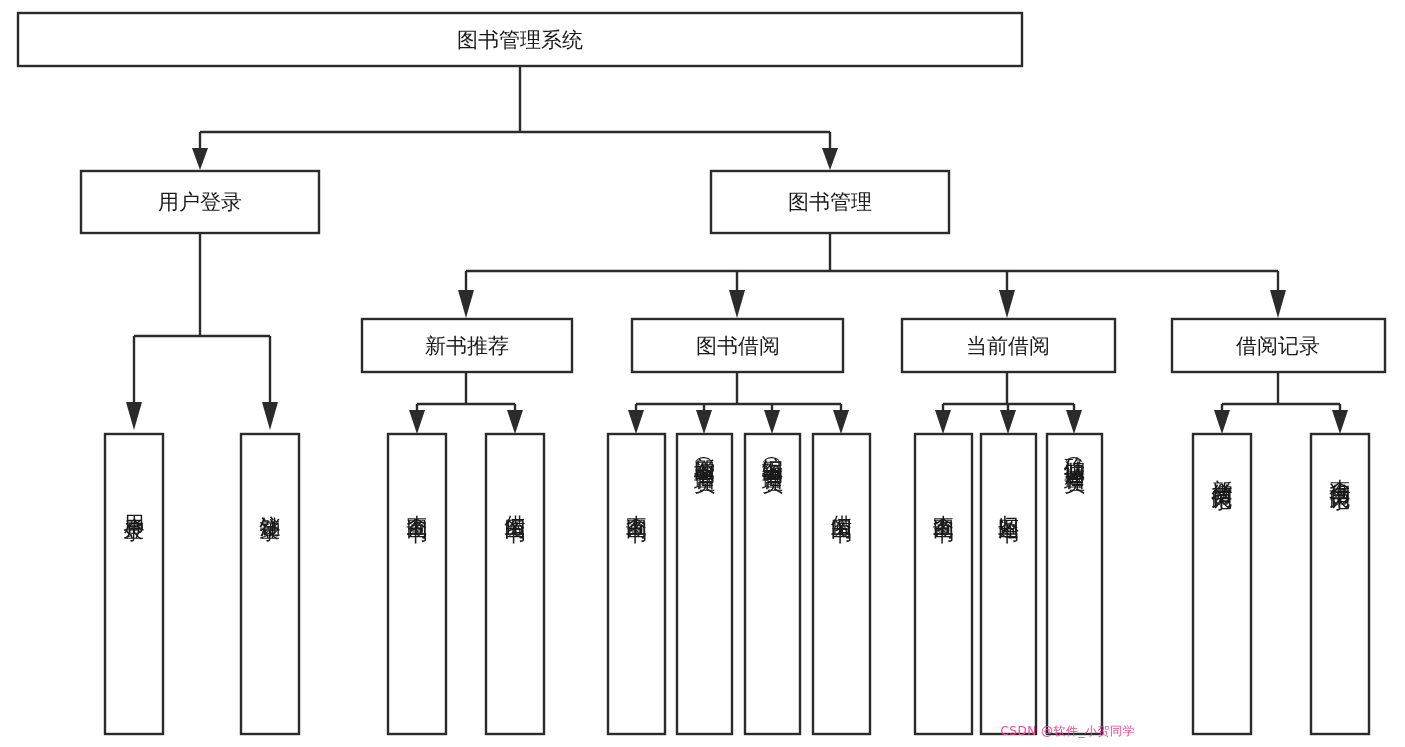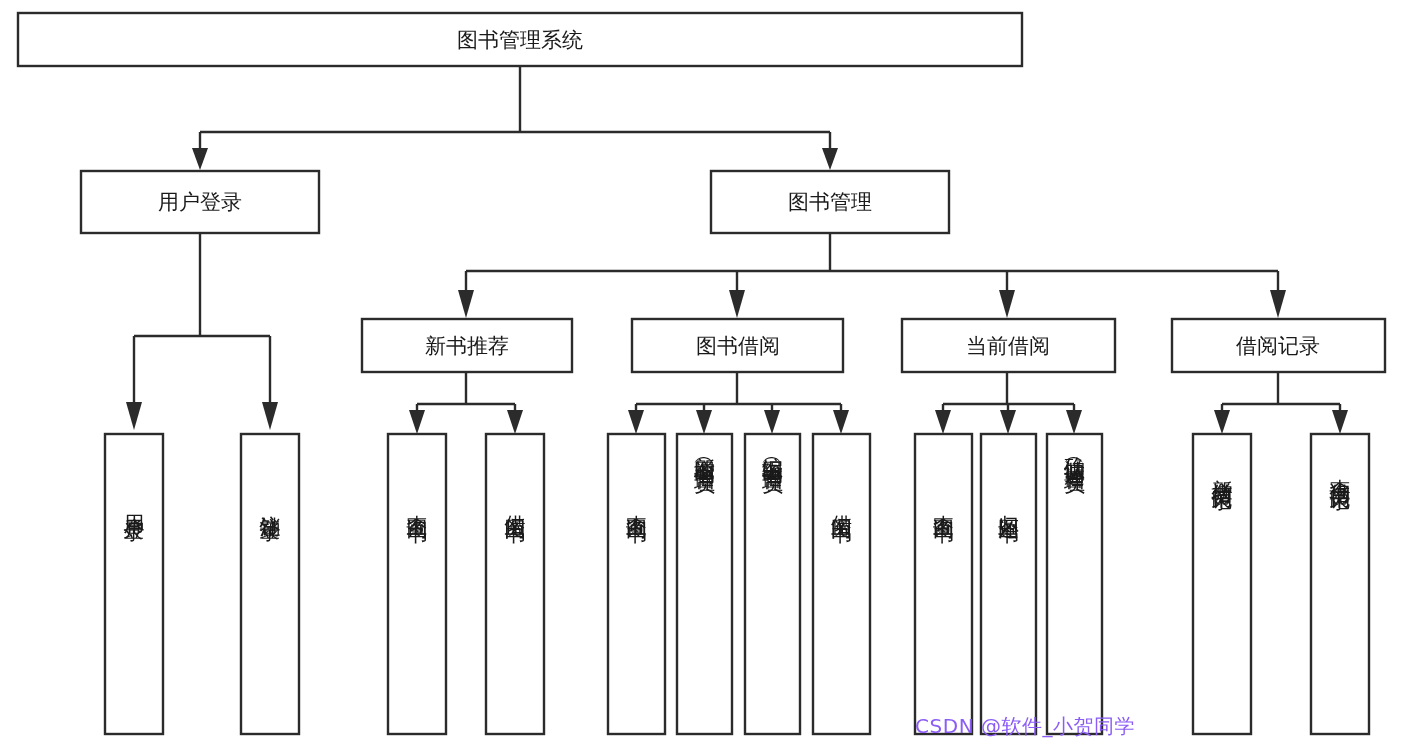--- a/index.html
+++ b/index.html
@@ -61,22 +61,22 @@
     color: #1a1a1a;
     letter-spacing: 2.5px;
     font-family: "DejaVu Sans", "Liberation Sans", sans-serif;
     text-align: left;
     display: block;
   }
   .watermark {
     position: absolute;
     right: 14px;
     bottom: 7px;
-    font-size: 20px;
-    color: #8b5cf6;
+    font-size: 12px;
+    color: #ec4899;
     letter-spacing: 0.5px;
     font-family: "DejaVu Sans", "Liberation Sans", sans-serif;
     user-select: none;
     white-space: nowrap;
   }
 </style>
 </head>
 <body>
 
 <div id="diagram-root">

